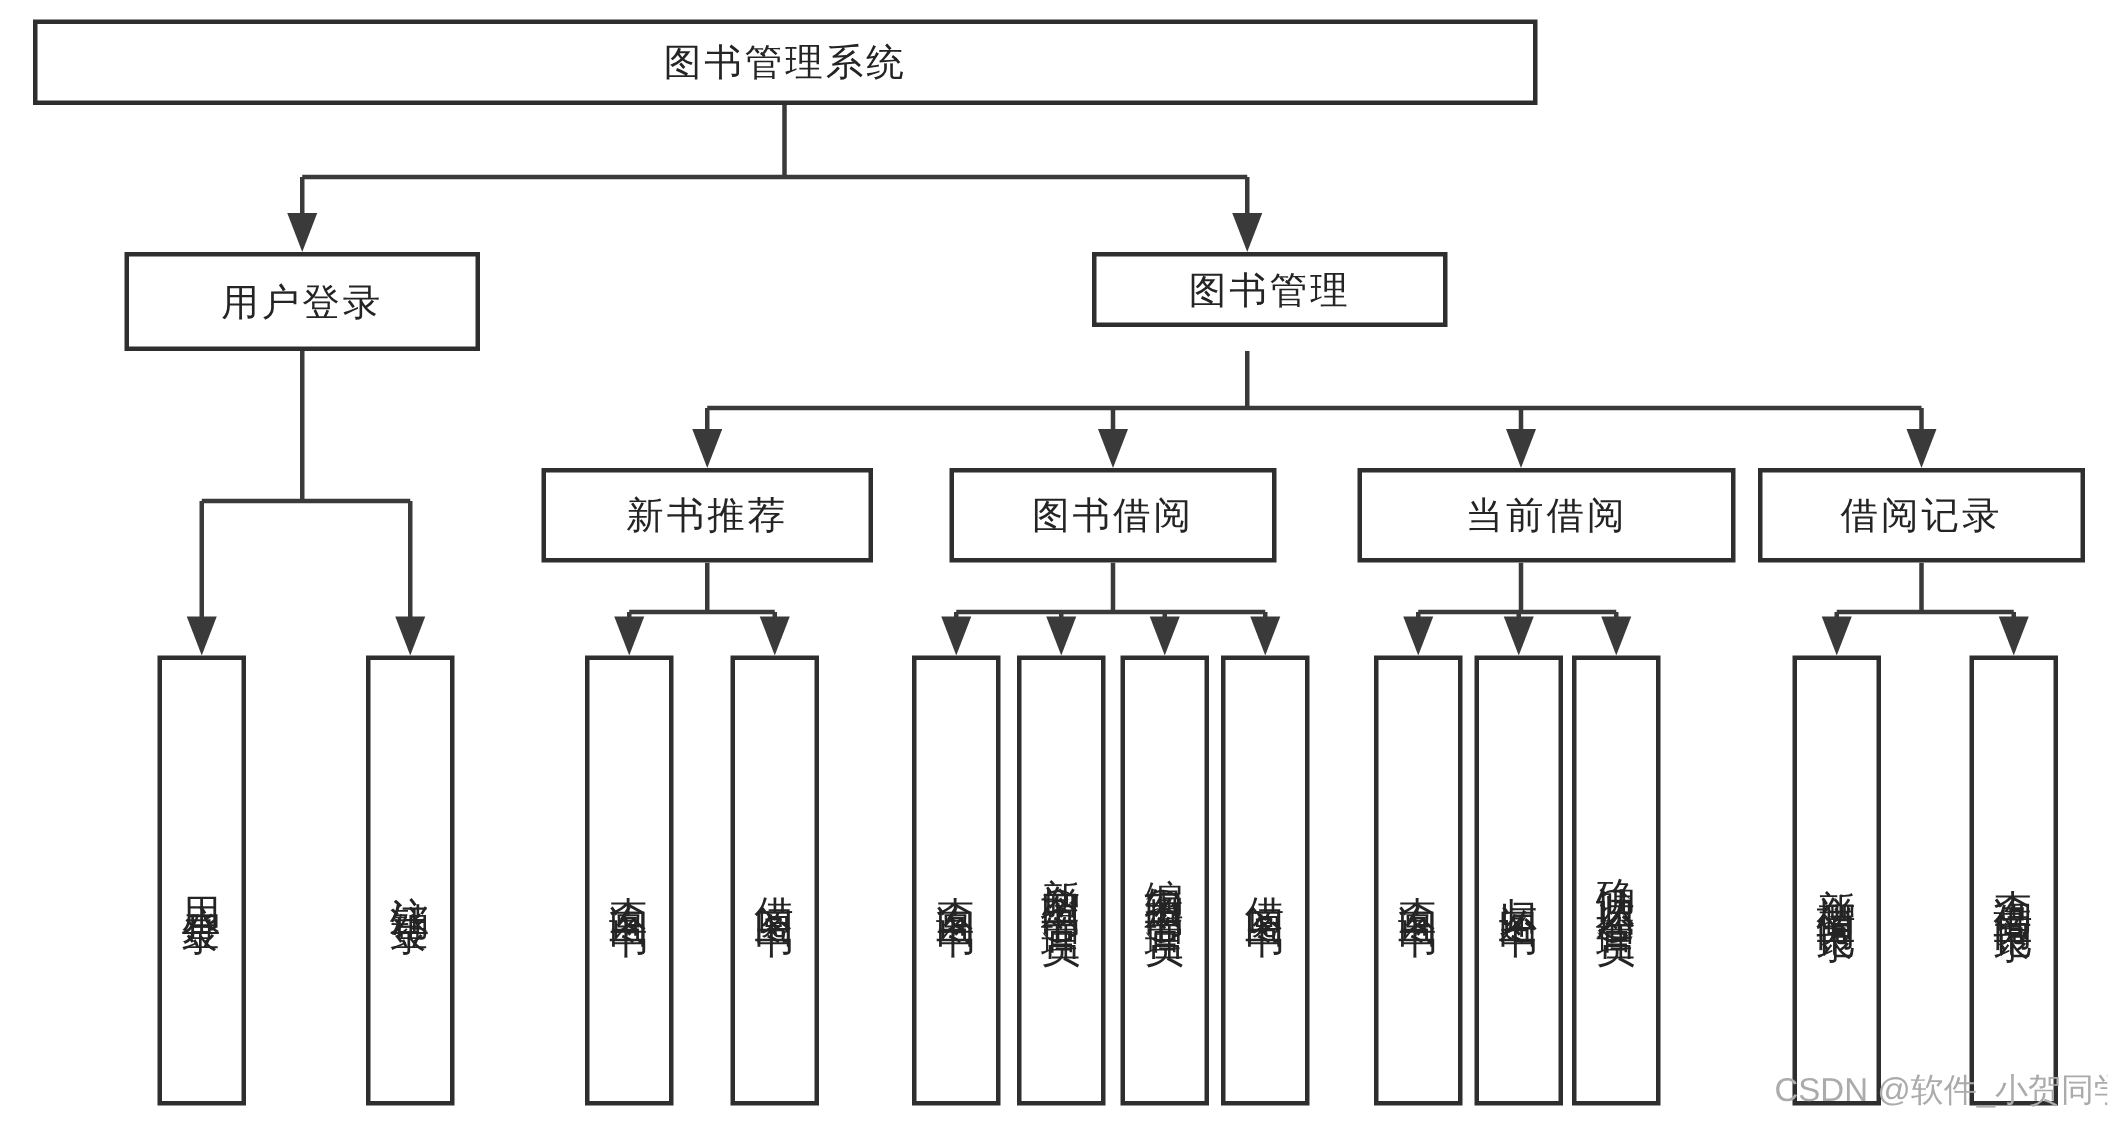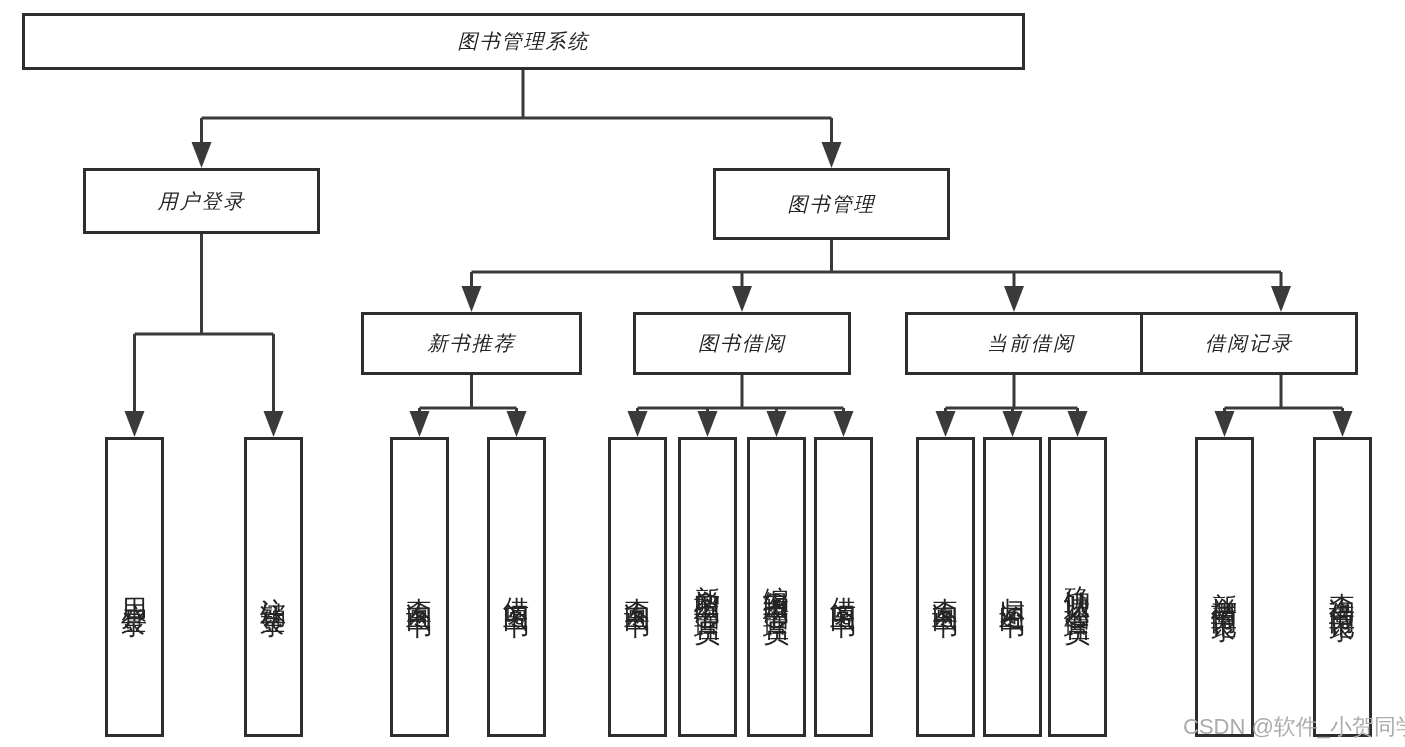--- a/index.html
+++ b/index.html
@@ -23,21 +23,21 @@
   .wires polygon{fill:var(--line);stroke:none;}
   .node{
     position:absolute;
     background:#fff;
     border:3px solid var(--border);
     box-sizing:border-box;
     display:flex;align-items:center;justify-content:center;
     color:var(--text);
     z-index:2;
   }
-  .h-node{font-size:20px;letter-spacing:2px;white-space:nowrap;font-style:italic;}
+  .h-node{font-size:25px;letter-spacing:2px;white-space:nowrap;}
   .v-node{
     writing-mode:vertical-rl;
     text-orientation:mixed;
     font-size:26px;
     letter-spacing:5px;
     line-height:1;
   }
   .watermark{
     position:absolute;
     left:1183px;top:712px;
@@ -81,26 +81,26 @@
       <polygon points="1002.5,411 1022.5,411 1012.5,437"></polygon>
       <polygon points="1067.5,411 1087.5,411 1077.5,437"></polygon>
       <polygon points="1214.5,411 1234.5,411 1224.5,437"></polygon>
       <polygon points="1332.5,411 1352.5,411 1342.5,437"></polygon>
     </g>
   </svg>
 
   <div class="node h-node" style="left:22px;top:13px;width:1003px;height:57px">图书管理系统</div>
 
   <div class="node h-node" style="left:83px;top:168px;width:237px;height:66px">用户登录</div>
-  <div class="node h-node" style="left:713px;top:168px;width:237px;height:72px">图书管理</div>
+  <div class="node h-node" style="left:728px;top:168px;width:237px;height:50px">图书管理</div>
 
   <div class="node h-node" style="left:361px;top:312px;width:221px;height:63px">新书推荐</div>
   <div class="node h-node" style="left:633px;top:312px;width:218px;height:63px">图书借阅</div>
   <div class="node h-node" style="left:905px;top:312px;width:252px;height:63px">当前借阅</div>
-  <div class="node h-node" style="left:1140px;top:312px;width:218px;height:63px">借阅记录</div>
+  <div class="node h-node" style="left:1172px;top:312px;width:218px;height:63px">借阅记录</div>
 
   <div class="node v-node" style="left:105px;top:437px;width:59px;height:300px">用户登录</div>
   <div class="node v-node" style="left:244px;top:437px;width:59px;height:300px">注销登录</div>
 
   <div class="node v-node" style="left:390px;top:437px;width:59px;height:300px">查询图书</div>
   <div class="node v-node" style="left:487px;top:437px;width:59px;height:300px">借阅图书</div>
 
   <div class="node v-node" style="left:608px;top:437px;width:59px;height:300px">查询图书</div>
   <div class="node v-node" style="left:678px;top:437px;width:59px;height:300px">新增图书（管理员）</div>
   <div class="node v-node" style="left:747px;top:437px;width:59px;height:300px">编辑图书（管理员）</div>

